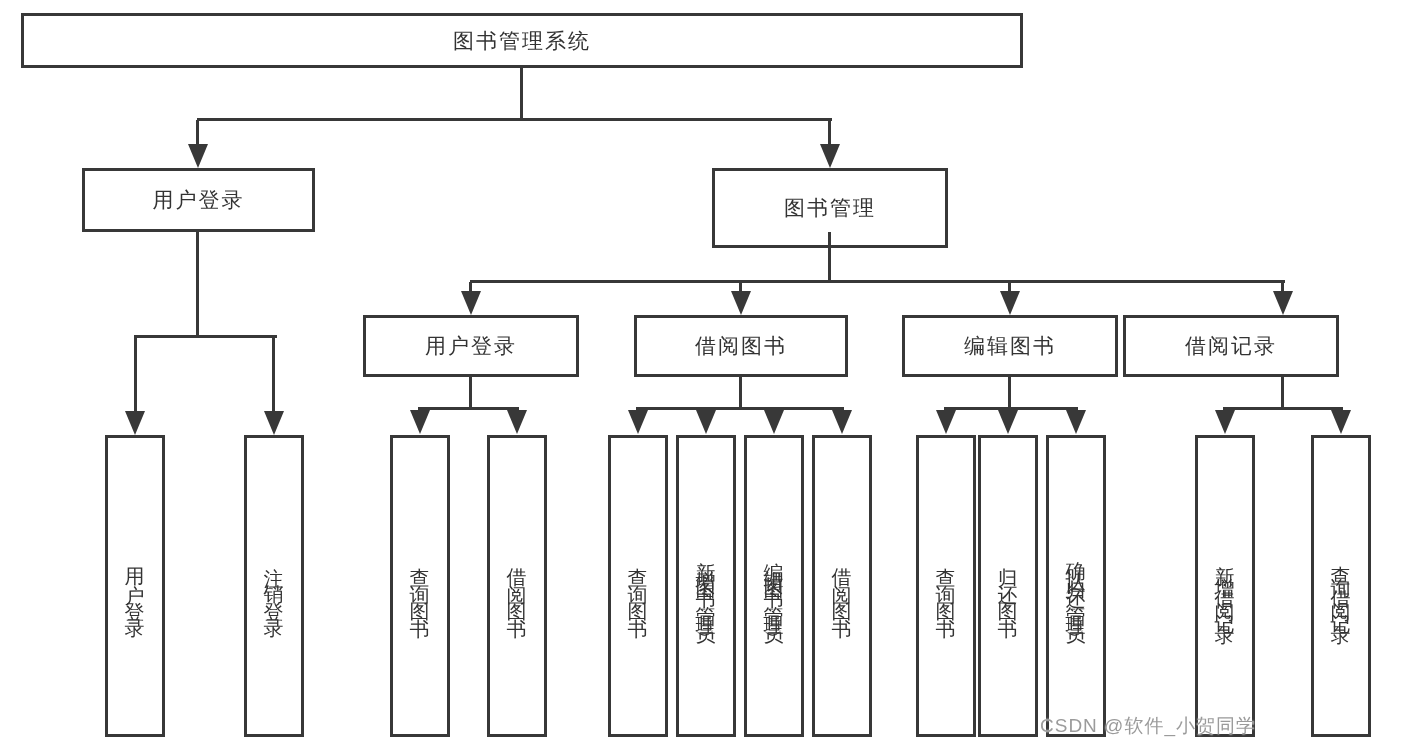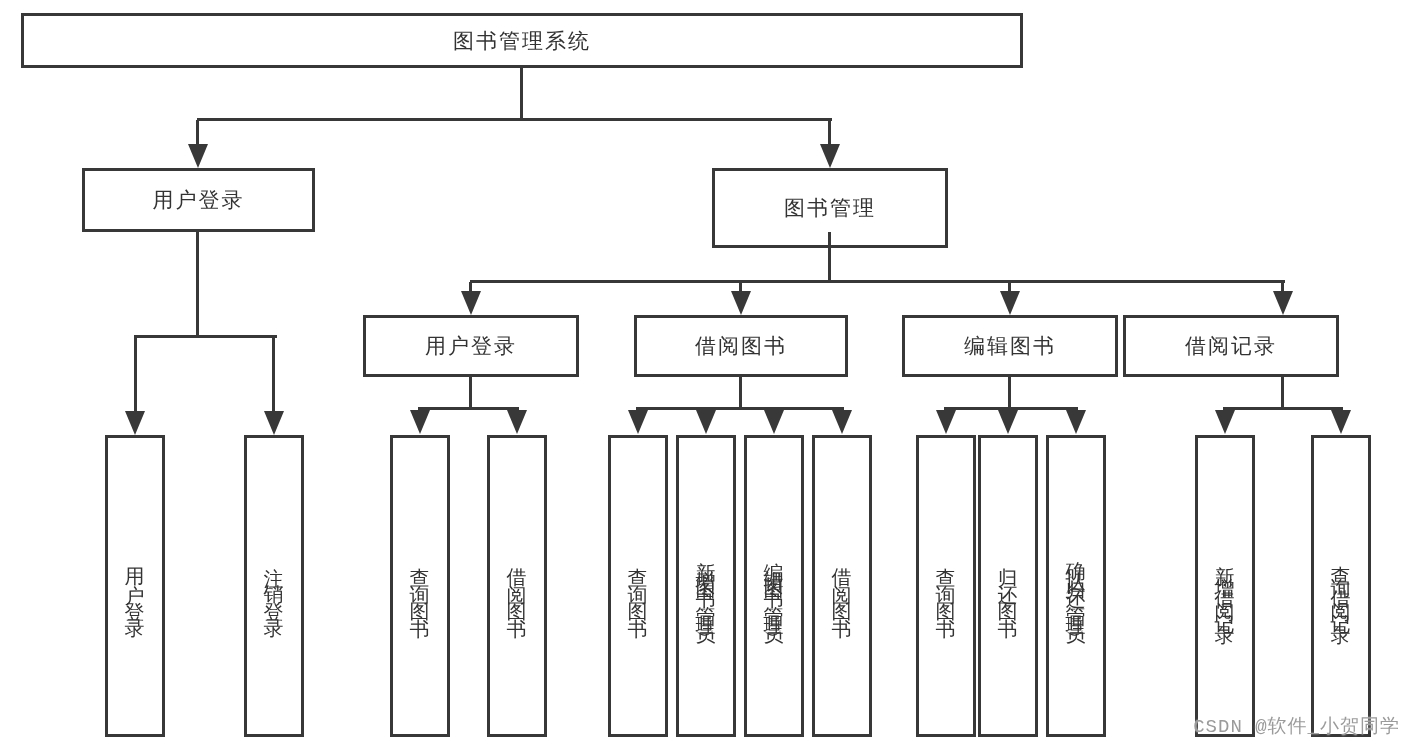--- a/index.html
+++ b/index.html
@@ -26,23 +26,23 @@
   .ls-med{letter-spacing:12px;}
   .ls-tight{letter-spacing:9px;}
   .vl{position:absolute;width:3px;background:var(--line);}
   .hl{position:absolute;height:3px;background:var(--line);}
   .arr{
     position:absolute;width:0;height:0;
     border-left:10px solid transparent;border-right:10px solid transparent;
     border-top:24px solid var(--line);
   }
   .watermark{
-    position:absolute;left:1040px;top:713px;width:360px;text-align:right;
+    position:absolute;left:1040px;top:713px;width:360px;
     font-size:19px;letter-spacing:1px;color:var(--watermark);
-    text-shadow:0 0 2px #fff;z-index:9;white-space:nowrap;font-family:Liberation Mono, monospace;
+    text-shadow:0 0 2px #fff;z-index:9;white-space:nowrap;
   }
 </style>
 </head>
 <body>
 
 <div id="canvas">
 
   <div class="box h" style="left:21px;top:13px;width:1002px;height:55px">
     <span>图书管理系统</span>
   </div>

